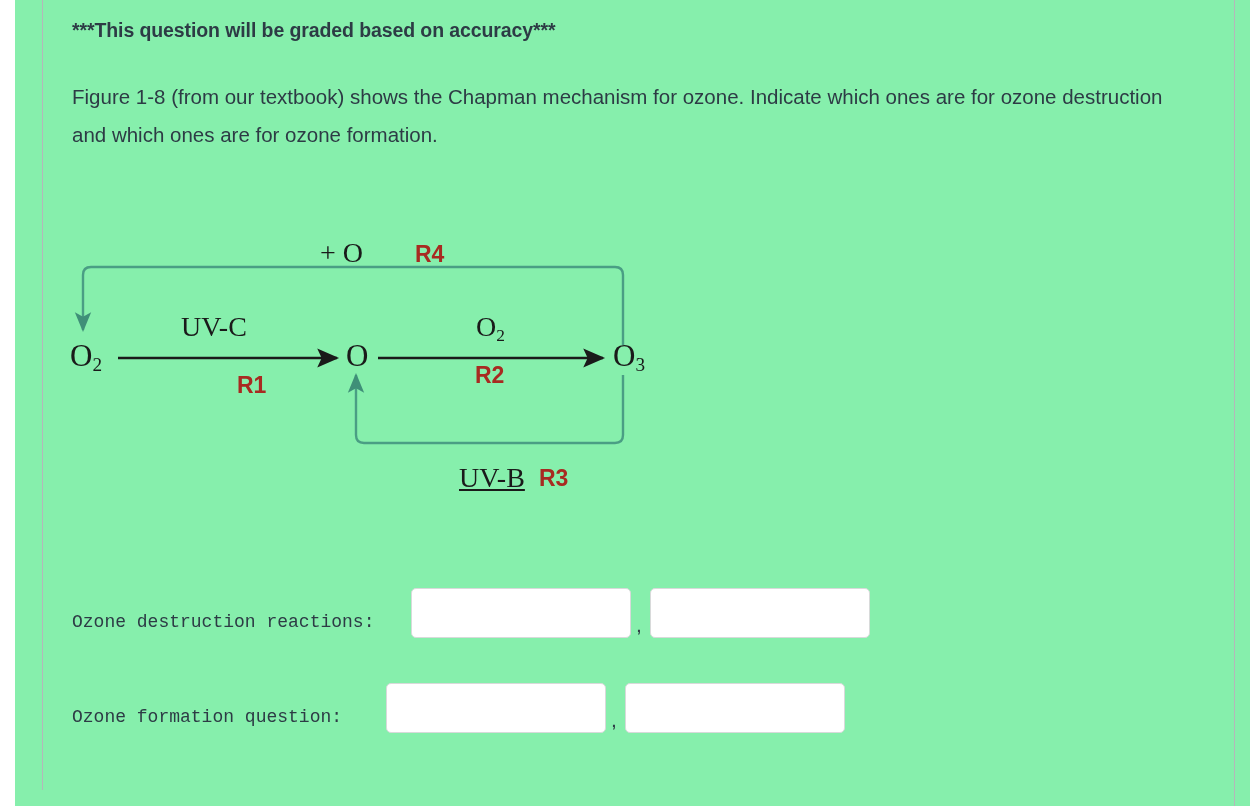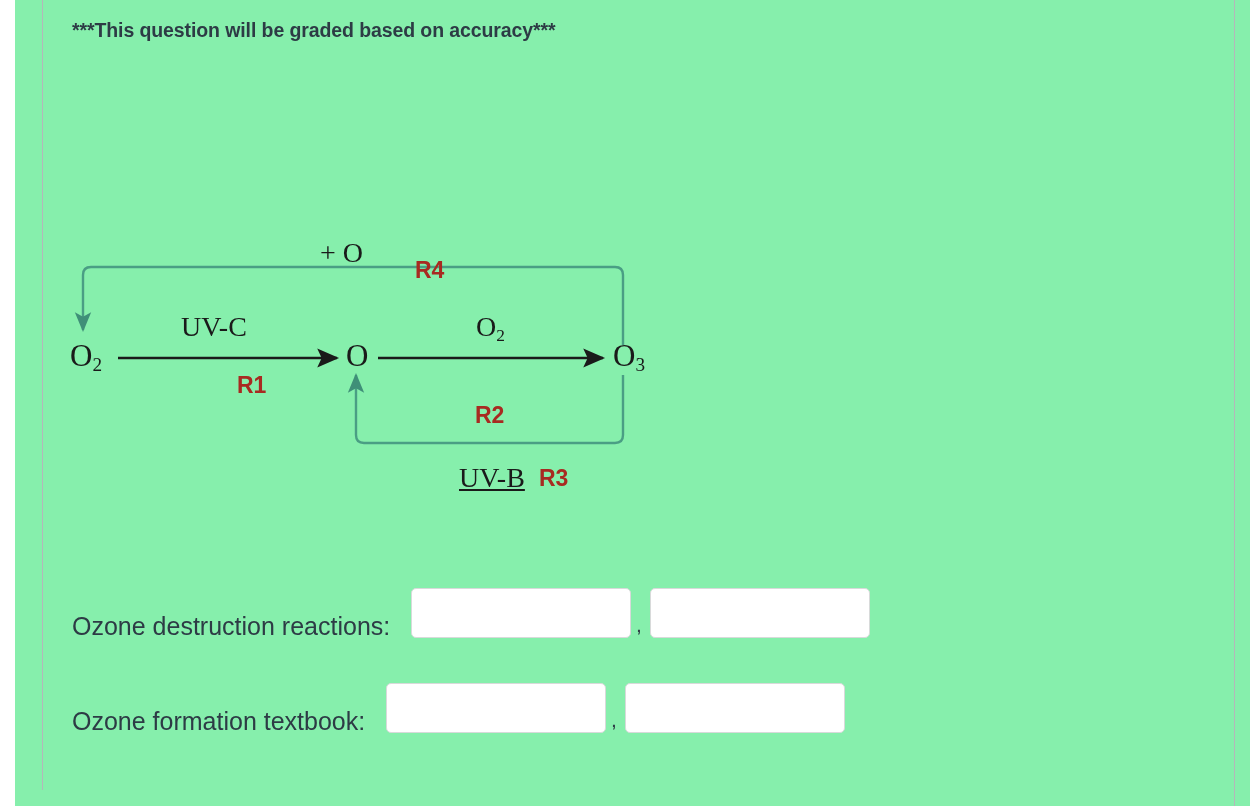--- a/index.html
+++ b/index.html
@@ -81,23 +81,24 @@
     font-weight: bold;
     font-size: 23px;
     color: #a82a21;
     white-space: nowrap;
   }
 
   
   .ans-row { position: absolute; left: 57px; }
   .ans-label {
     position: absolute;
-    font-size: 25px;
-    color: #2d3b45;
-    white-space: nowrap;
+    font-size: 18px;
+    color: #2d3b45;
+    white-space: nowrap;
+    font-family: Liberation Mono, monospace;
   }
   .ans-input {
     position: absolute;
     box-sizing: border-box;
     border: 1px solid #d8dada;
     border-radius: 5px;
     background: #ffffff;
     font-family: "Liberation Sans", sans-serif;
     font-size: 18px;
     color: #2d3b45;
@@ -113,20 +114,21 @@
 </head>
 <body>
 
 <div id="page">
 
   <div class="edge-rule left"></div>
   <div class="edge-rule right"></div>
 
   <div class="q-heading">***This question will be graded based on accuracy***</div>
 
+  <div class="q-body">Figure 1-8 (from our textbook) shows the Chapman mechanism for ozone.  Indicate which ones are for ozone destruction and which ones are for ozone formation.</div>
 
   <div class="figure">
 
     <svg class="fig-svg" width="700" height="290" viewBox="0 0 700 290">
       <defs>
         <marker id="blkarrow" markerWidth="9" markerHeight="9" refX="7.6" refY="4" orient="auto">
           <path d="M0,0.3 L8.4,4 L0,7.7 L1.7,4 Z" fill="#1a1a1a"></path>
         </marker>
         <marker id="grnarrow" markerWidth="9" markerHeight="9" refX="7.4" refY="4" orient="auto">
           <path d="M0,0.6 L8.2,4 L0,7.4 L1.9,4 Z" fill="#3f8f78"></path>
@@ -159,39 +161,39 @@
     <div class="fig-label cond" style="left:305px; top:12px;">+ O</div>
 
     <div class="fig-label cond" style="left:166px; top:86px;text-align:center;">UV-C</div>
 
     <div class="fig-label cond" style="left:461px; top:86px;"><span>O</span><sub>2</sub></div>
 
     <div class="fig-label cond" style="left:444px; top:237px;text-decoration:underline;">UV-B</div>
 
     <div class="rlabel" style="left:182px; top:147px;margin-left:40px;">R1</div>
 
-    <div class="rlabel" style="left:460px; top:137px;margin-top:40px;">R2</div>
+    <div class="rlabel" style="left:460px; top:137px;">R2</div>
 
     <div class="rlabel" style="left:524px; top:240px;text-align:right;">R3</div>
 
-    <div class="rlabel" style="left:400px; top:16px;margin-top:16px;">R4</div>
+    <div class="rlabel" style="left:400px; top:16px;">R4</div>
   </div>
 
   <div class="ans-row" style="top:588px; left:0;">
     <div class="ans-label" style="left:57px; top:24px;">Ozone destruction reactions:</div>
 
     <input class="ans-input" type="text" style="left: 396px; top: 0px; width: 220px; height: 50px;" value="" placeholder="">
 
     <div class="comma" style="left:621px; top:25px;">,</div>
 
     <input class="ans-input" type="text" style="left: 635px; top: 0px; width: 220px; height: 50px;" value="" placeholder="">
   </div>
 
   <div class="ans-row" style="top:683px; left:0;">
-    <div class="ans-label" style="left:57px; top:24px;">Ozone formation textbook:</div>
+    <div class="ans-label" style="left:57px; top:24px;">Ozone formation question:</div>
 
     <input class="ans-input" type="text" style="left: 371px; top: 0px; width: 220px; height: 50px;" value="" placeholder="">
 
     <div class="comma" style="left:596px; top:25px;">,</div>
 
     <input class="ans-input" type="text" style="left: 610px; top: 0px; width: 220px; height: 50px;" value="" placeholder="">
   </div>
 
 </div>
 

